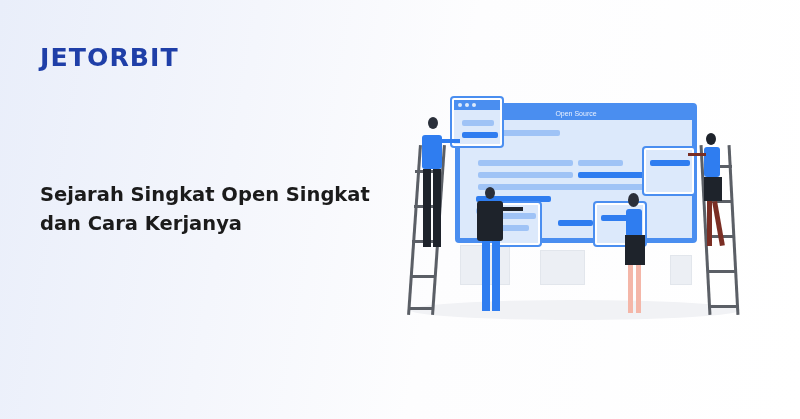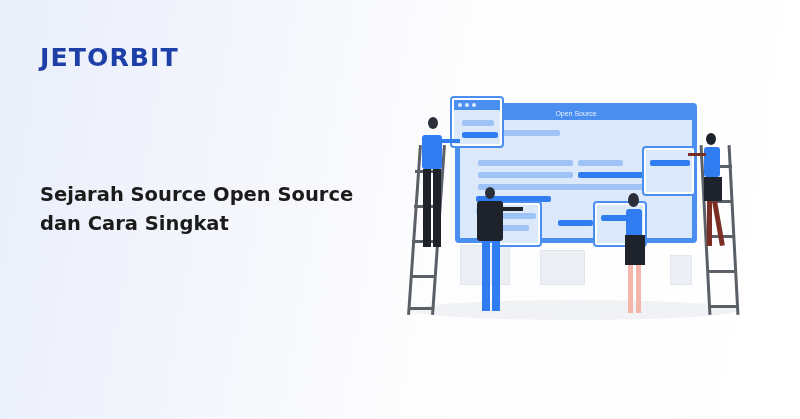--- a/index.html
+++ b/index.html
@@ -38,22 +38,22 @@
   .ladder-rail { width:3px; background:#5b5f66; }
   .ladder-rung { height:3px; background:#5b5f66; }
   .person-part { position:absolute; }
 </style>
 </head>
 <body>
 
 <div class="logo">JETORBIT</div>
 
 <div class="headline">
-  <div>Sejarah Source Open Source</div>
-  <div>dan Cara Singkat</div>
+  <div>Sejarah Singkat Open Singkat</div>
+  <div>dan Cara Kerjanya</div>
 </div>
 
 <div class="illu">
   <div class="abs ground"></div>
 
   <div class="abs bgfurn" style="left:60px;top:150px;width:50px;height:40px;"></div>
   <div class="abs bgfurn" style="left:140px;top:155px;width:45px;height:35px;"></div>
   <div class="abs bgfurn" style="left:270px;top:160px;width:22px;height:30px;"></div>
 
   <div class="abs monitor">

